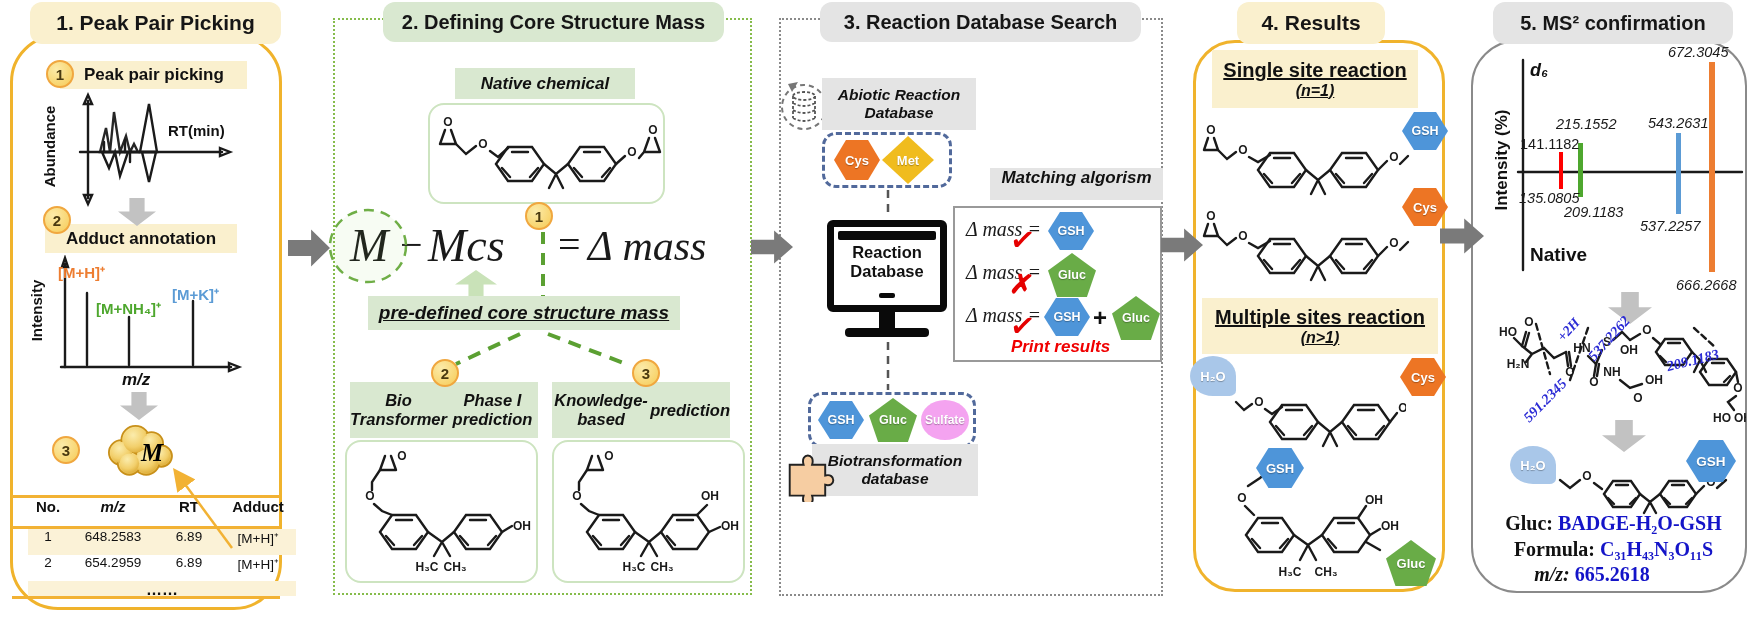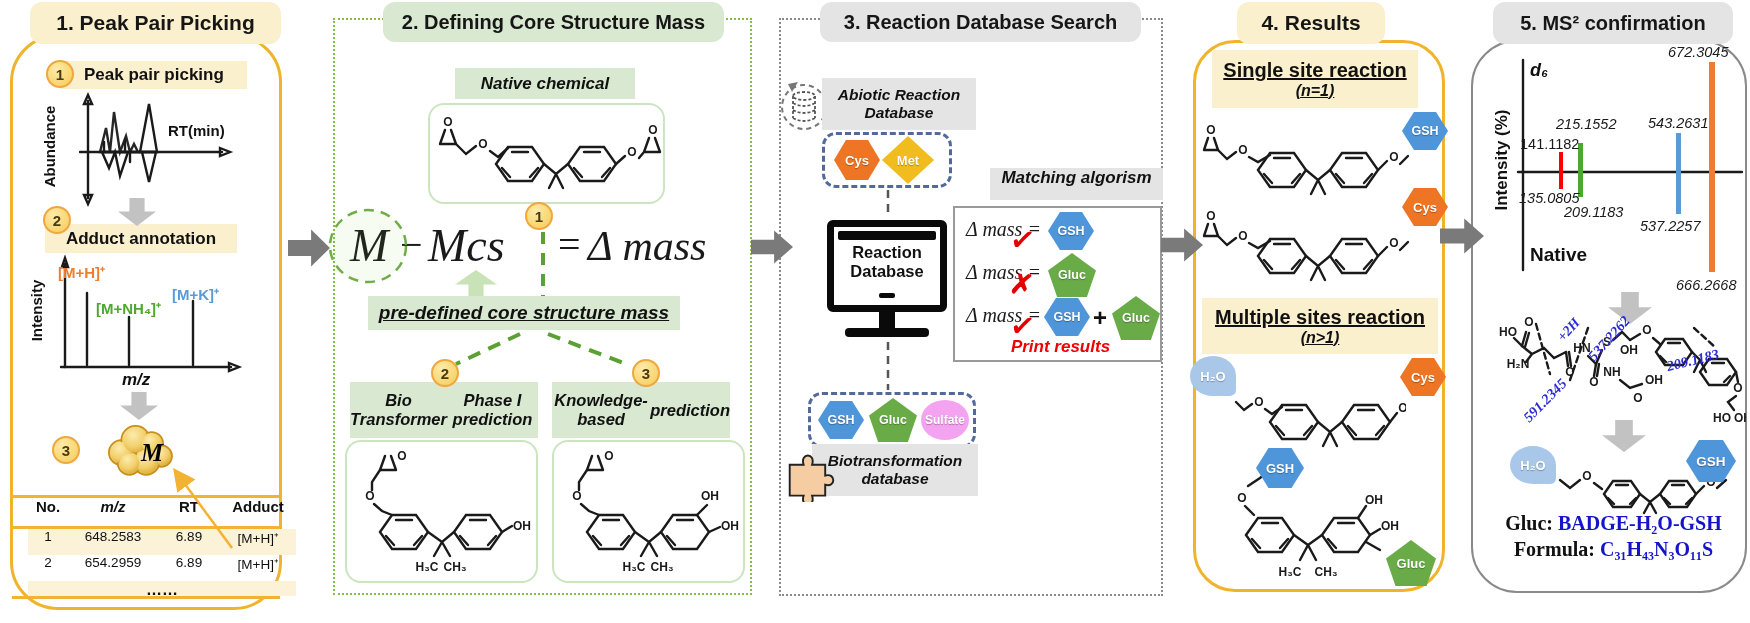--- a/index.html
+++ b/index.html
@@ -585,20 +585,23 @@
   <div class="badge hex gsh" style="left:1686px;top:440px;width:50px;height:42px;font-size:13.5px;">
     <span>GSH</span>
     </div>
 
   <div class="abs serif" style="left:1482px;top:512px;width:263px;text-align:center;font-size:20px;font-weight:bold;">
     <span>Gluc:</span>
     <span style="color:#1414C8;">BADGE-H₂O-GSH</span></div>
   <div class="abs serif" style="left:1482px;top:538px;width:263px;text-align:center;font-size:20px;font-weight:bold;">
     <span>Formula:</span>
     <span style="color:#1414C8;">C₃₁H₄₃N₃O₁₁S</span></div>
+  <div class="abs serif" style="left:1482px;top:563px;width:220px;text-align:center;font-size:20px;font-weight:bold;">
+    <span class="italic">m/z:</span>
+    <span style="color:#1414C8;">665.2618</span></div>
 
   <svg class="abs" style="left:0;top:0;z-index:40;pointer-events:none;" width="1750" height="623" viewBox="0 0 1750 623">
     <defs>
       <marker id="yarr" markerWidth="9" markerHeight="9" refX="7" refY="4.5" orient="auto">
         <polygon points="0,0 9,4.5 0,9" fill="#F2B234"></polygon>
       </marker>
     </defs>
     <line x1="232" y1="548" x2="176" y2="472" stroke="#F2B234" stroke-width="2.5" marker-end="url(#yarr)"></line>
     <ellipse cx="368" cy="246" rx="38" ry="36" fill="#92D050" fill-opacity="0.07" stroke="#6FAE46" stroke-width="2.5" stroke-dasharray="10 7"></ellipse>
     <line x1="543" y1="232" x2="543" y2="296" stroke="#5BA032" stroke-width="4" stroke-dasharray="12 9"></line>

